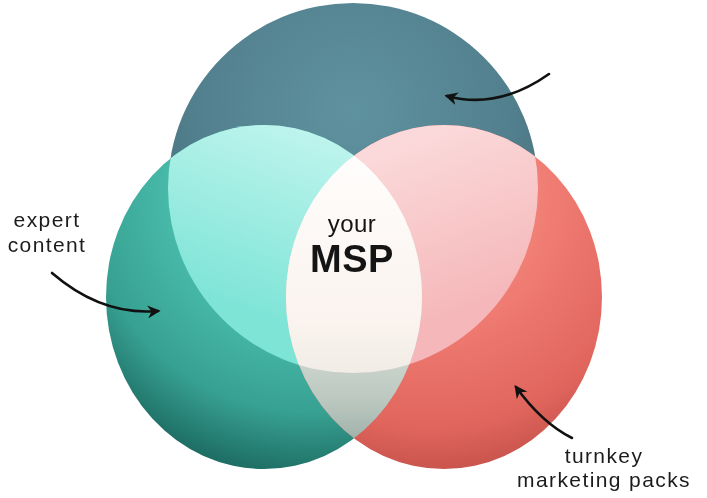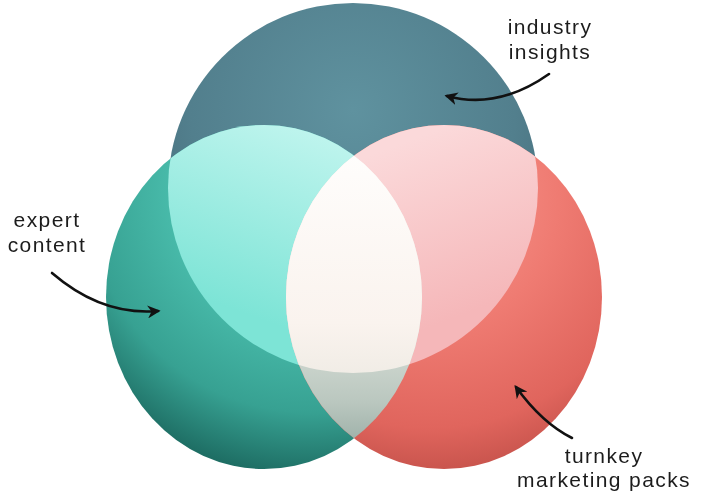--- a/index.html
+++ b/index.html
@@ -123,29 +123,29 @@
       <g clip-path="url(#clipTeal)">
         <ellipse cx="444" cy="297" rx="158" ry="172" fill="url(#gradCenter)"></ellipse>
       </g>
     </g>
 
     <path d="M 549 74 Q 498 110 447 96" fill="none" stroke-width="2.6" stroke-linecap="round" marker-end="url(#arrowHead)" stroke="#111111"></path>
     <path d="M 52 273 Q 102 316 158 311" fill="none" stroke-width="2.6" stroke-linecap="round" marker-end="url(#arrowHead)" stroke="#111111"></path>
     <path d="M 572 438 Q 542 423 516 387" fill="none" stroke-width="2.6" stroke-linecap="round" marker-end="url(#arrowHead)" stroke="#111111"></path>
   </svg>
 
-  <div class="label label-industry">
-    <div>industry</div>
-    <div>insights</div>
-  </div>
 
   <div class="label label-expert">
     <div>expert</div>
     <div>content</div>
   </div>
 
   <div class="label label-turnkey">
     <div>turnkey</div>
     <div>marketing packs</div>
   </div>
 
+  <div class="center-label">
+    <div class="line-your">your</div>
+    <div class="line-msp">MSP</div>
+  </div>
 
 </div>
 
 </body></html>

